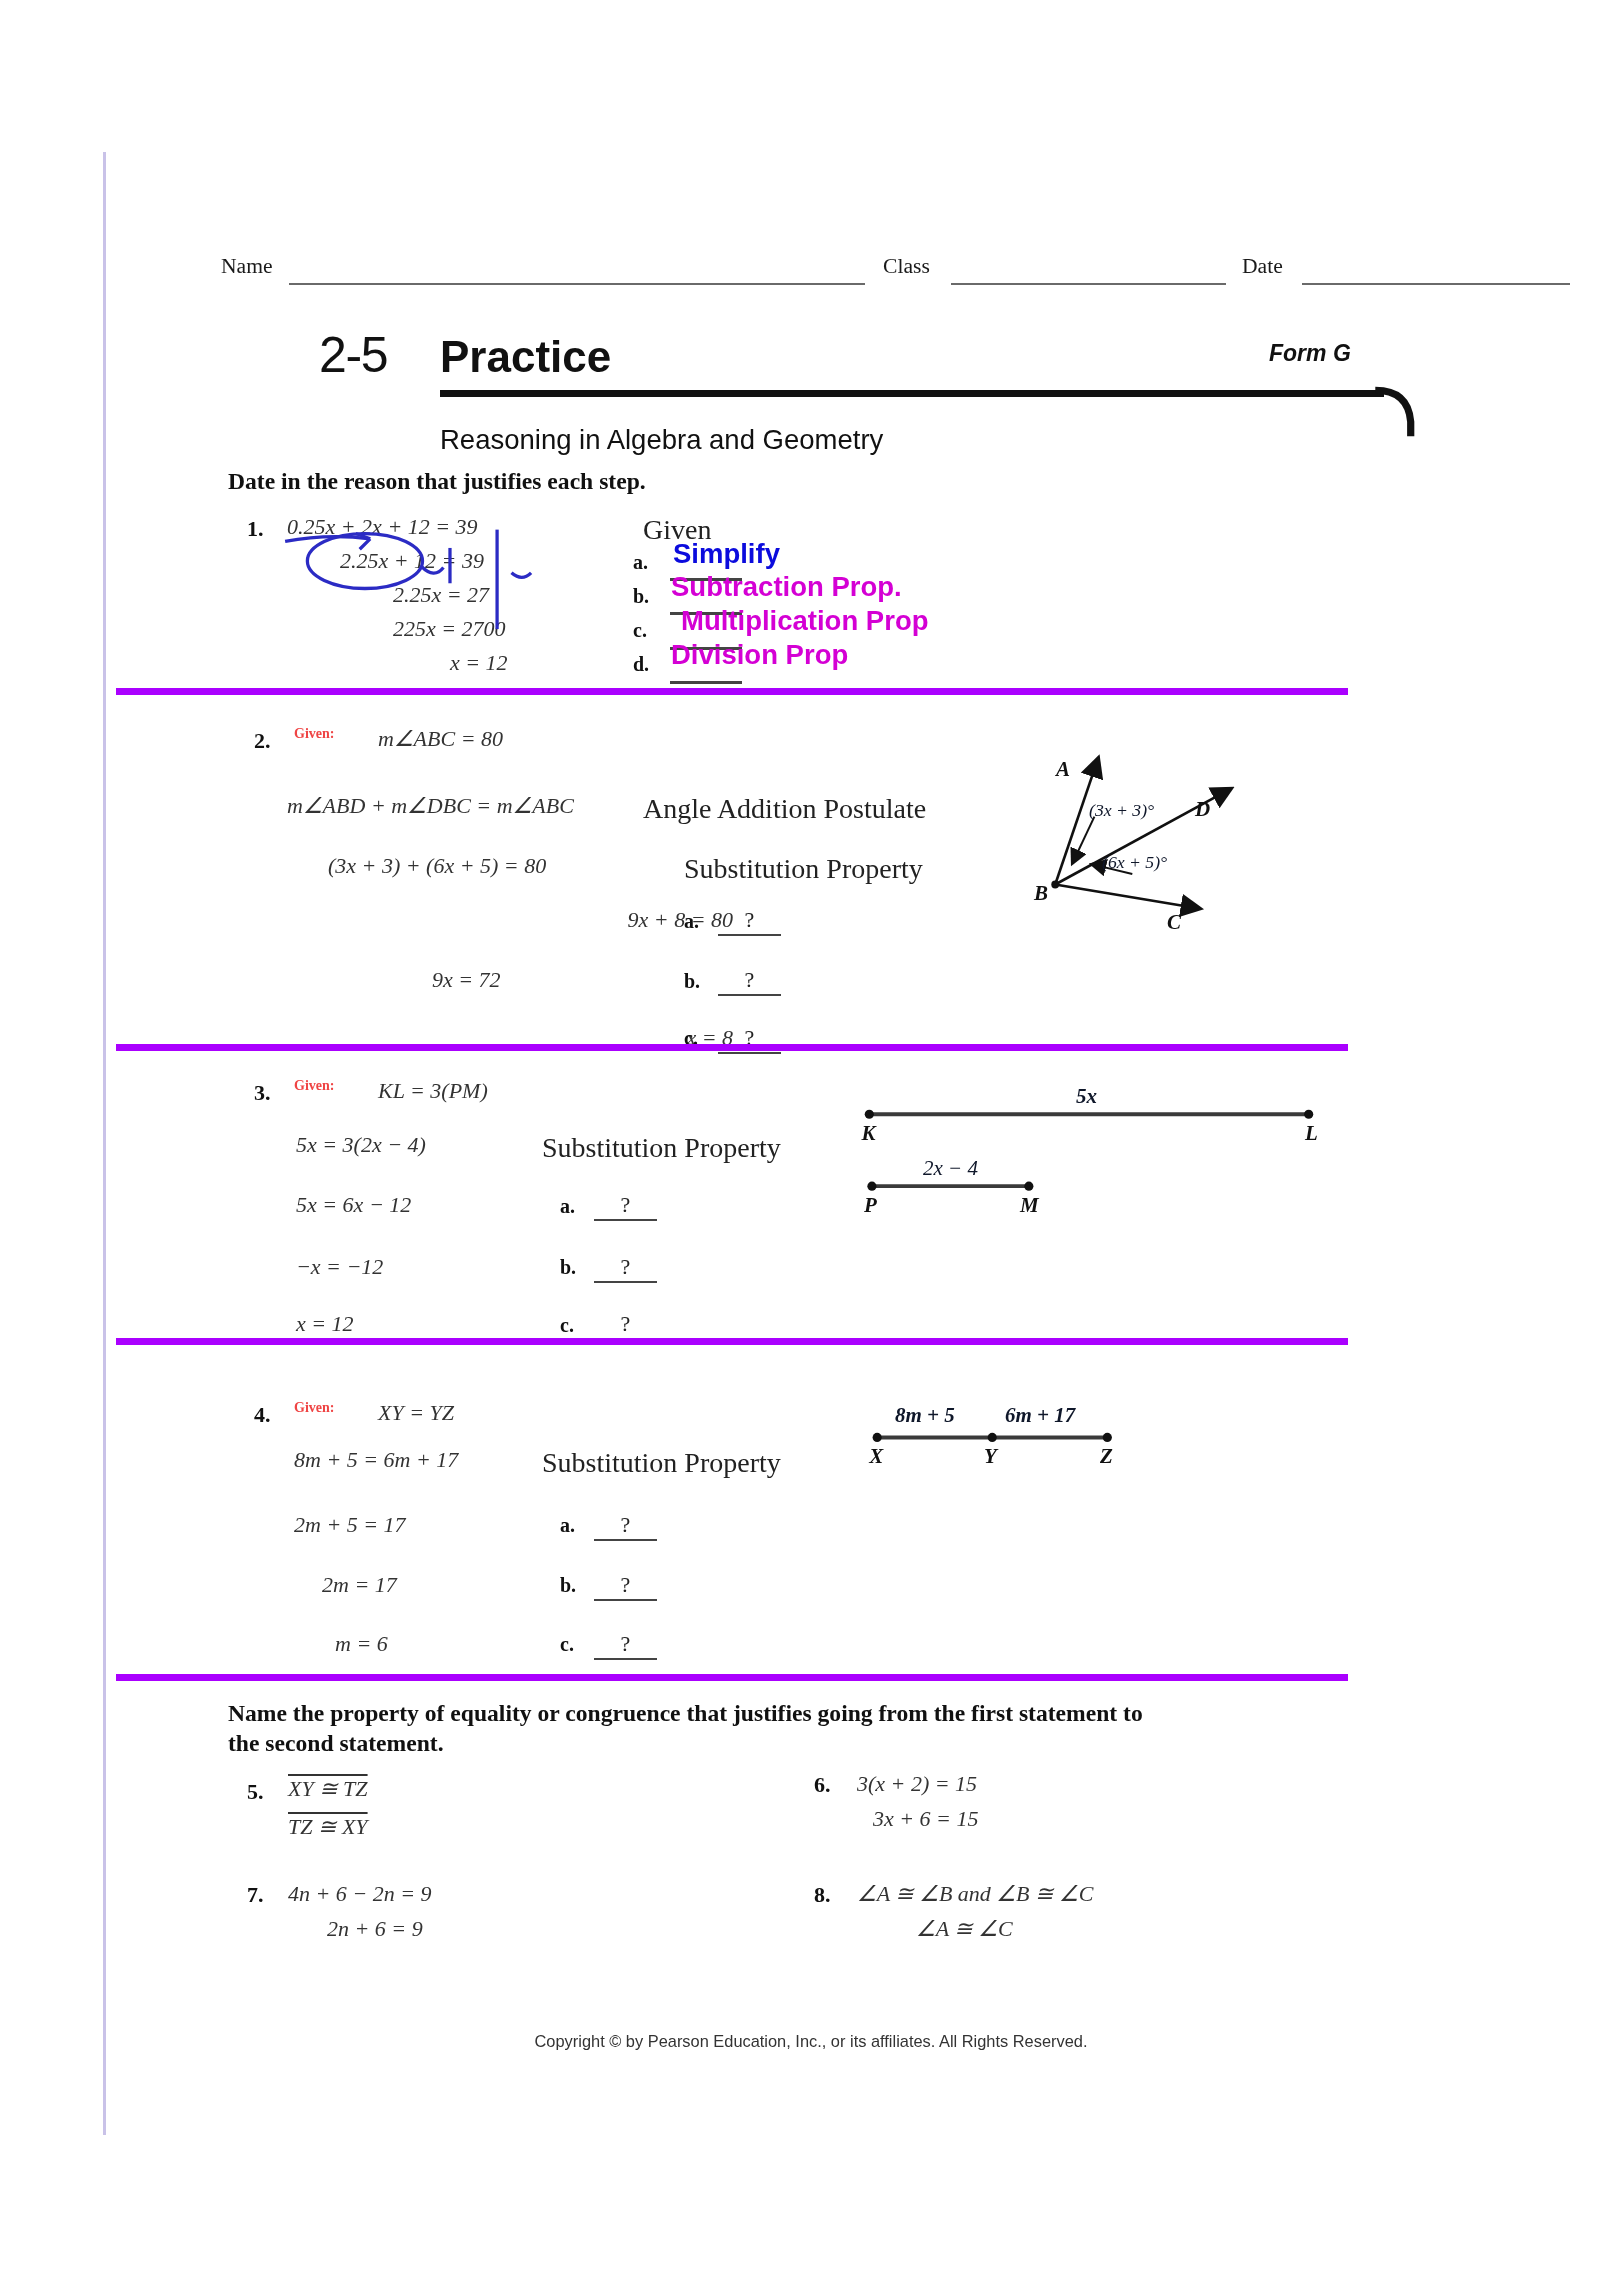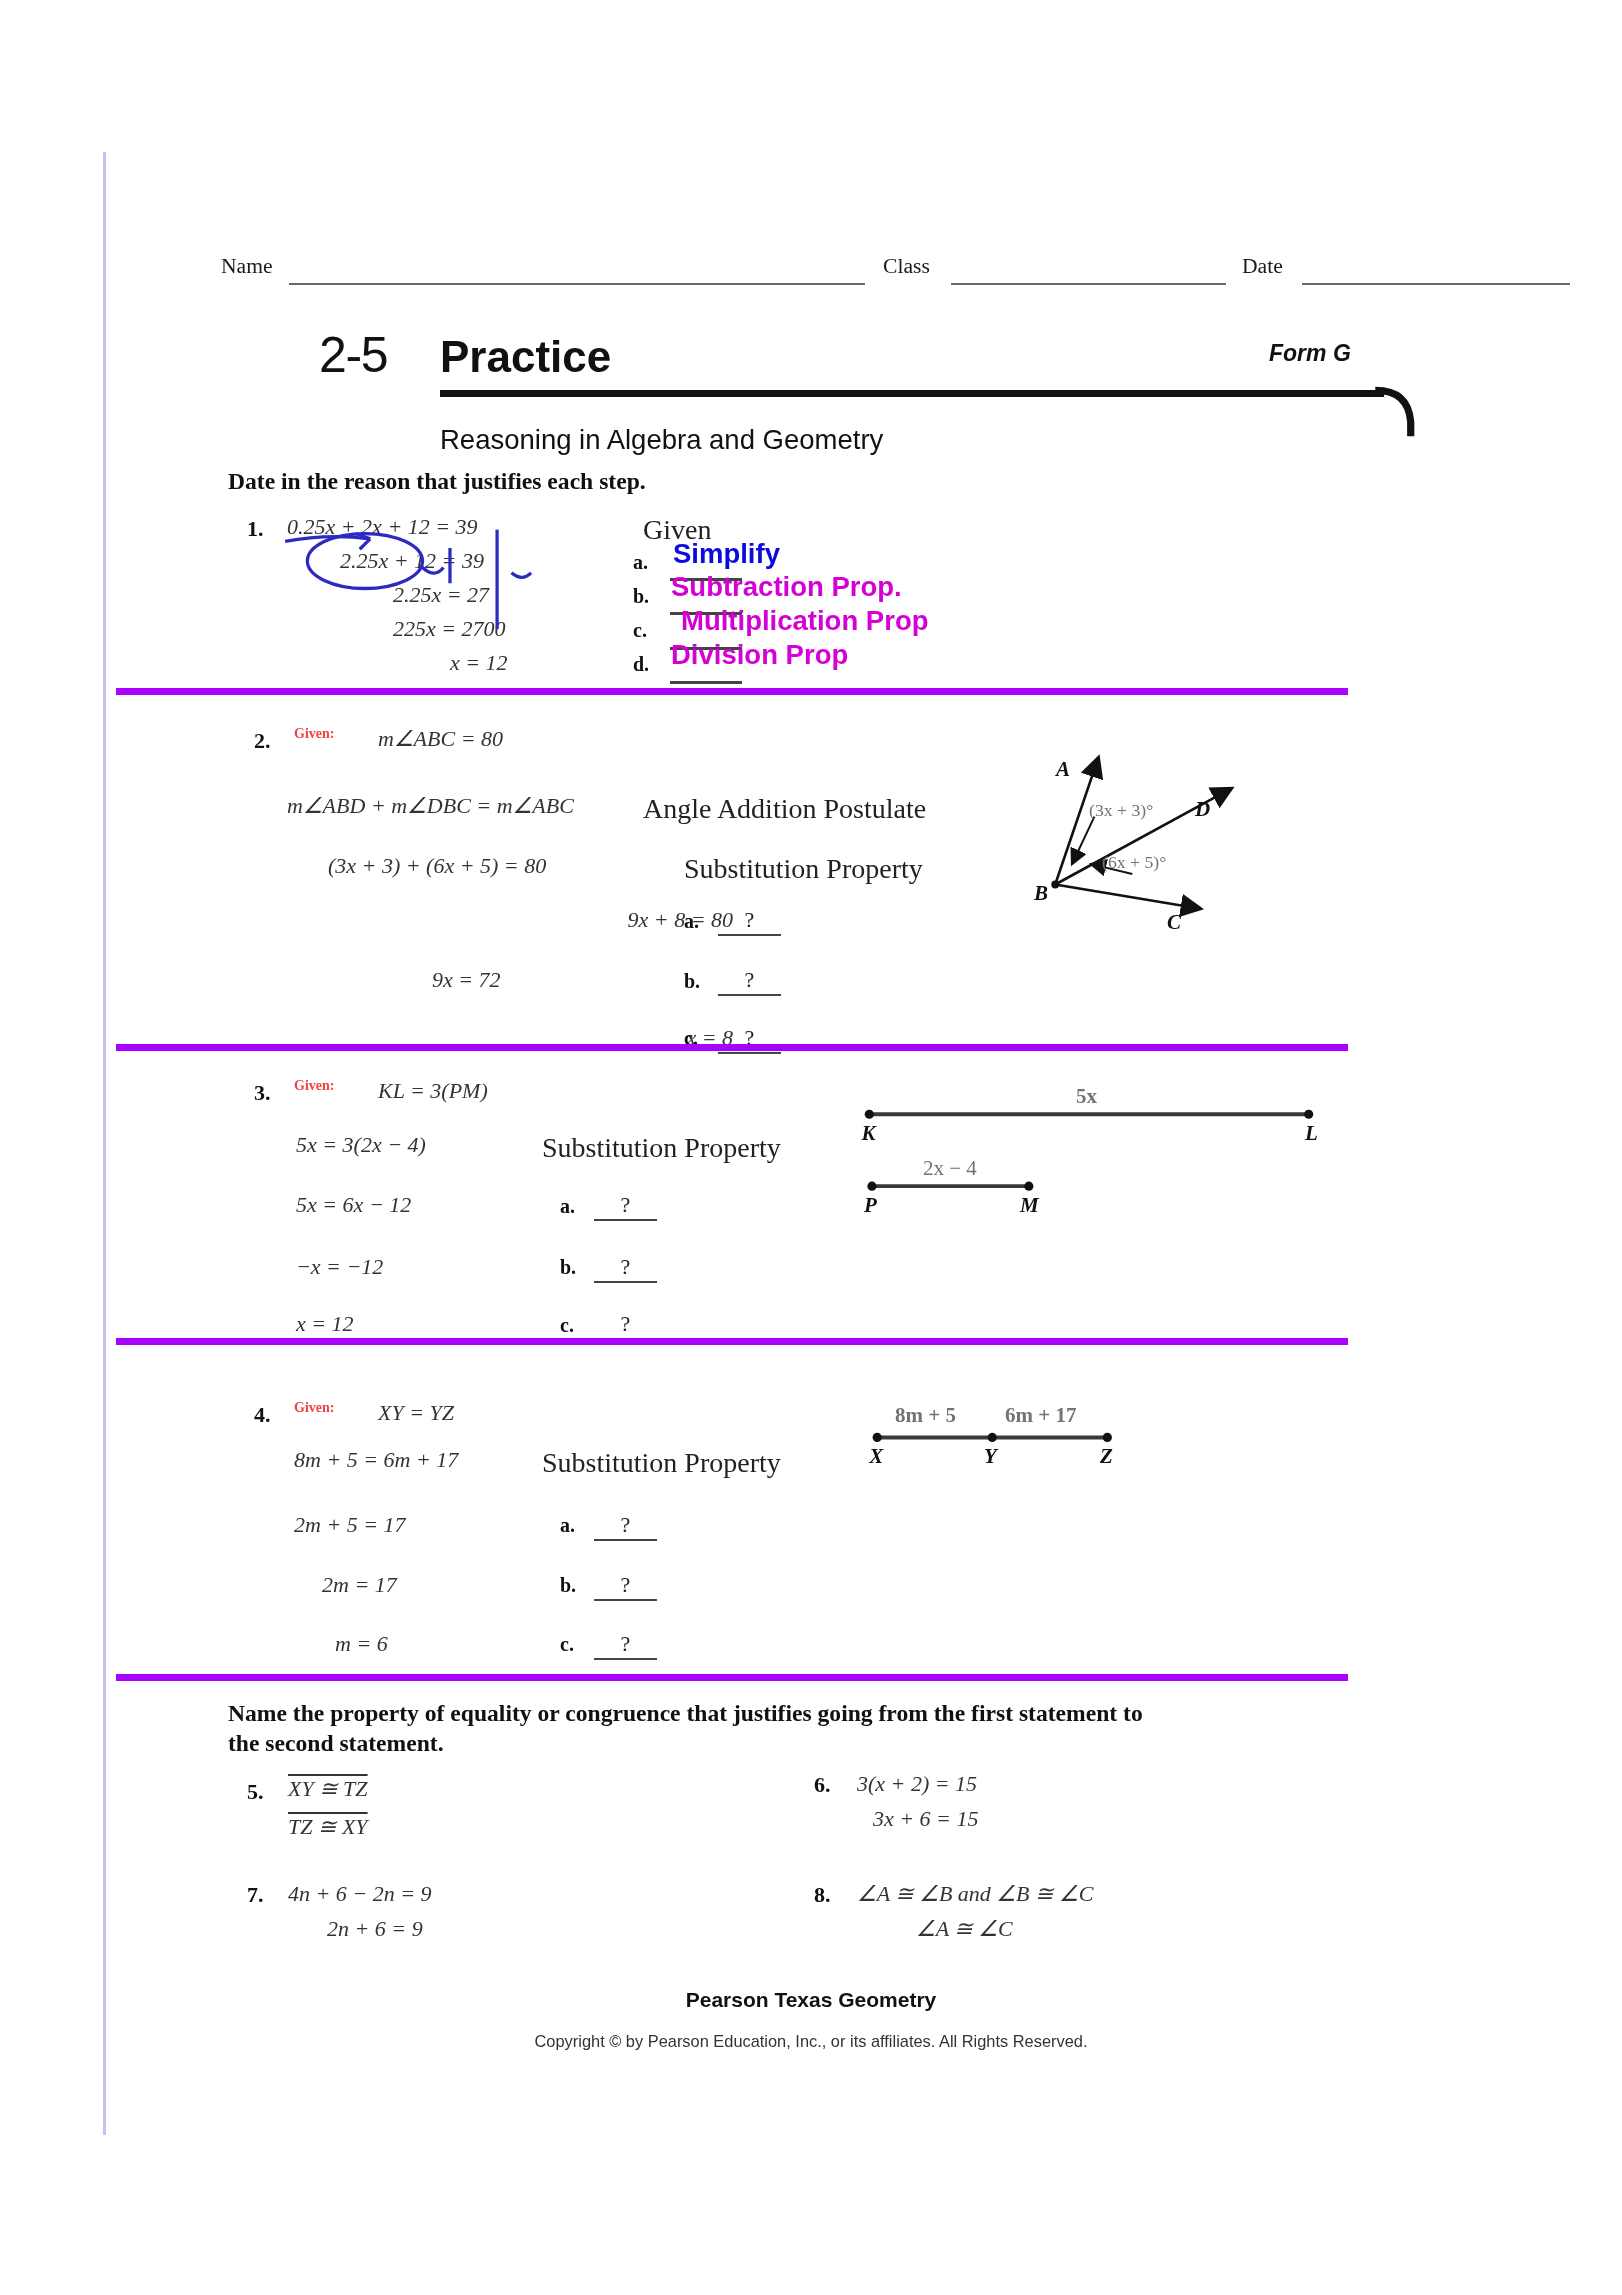--- a/index.html
+++ b/index.html
@@ -41,21 +41,21 @@
 
   
   .ink-blue{position:absolute;font-family:"Liberation Sans",sans-serif;font-weight:700;
             font-size:27.5px;color:#0b0bdd;white-space:nowrap;}
   .ink-mag{position:absolute;font-family:"Liberation Sans",sans-serif;font-weight:700;
            font-size:27.5px;color:#d400d4;white-space:nowrap;}
   .ink-svg{position:absolute;pointer-events:none;}
 
   
   .fig{position:absolute;}
-  .seglabel{position:absolute;font-size:21px;color:#737373;white-space:nowrap;}
+  .seglabel{position:absolute;font-style:italic;font-size:21px;color:#0f172a;white-space:nowrap;}
   .ptlabel{position:absolute;font-style:italic;font-weight:700;font-size:21px;color:#111;}
 
   
   .foot-title{position:absolute;left:0;right:0;top:1988px;text-align:center;
               font-family:"Liberation Sans",sans-serif;font-weight:700;font-size:21px;color:#111;}
   .foot-copy{position:absolute;left:0;right:0;top:2032px;text-align:center;
              font-family:"Liberation Sans",sans-serif;font-size:16.4px;color:#333;}
 </style>
 </head>
 <body>
@@ -252,17 +252,16 @@
   <div class="eq" style="left:873px;top:1806px">3x + 6 = 15</div>
 
   <div class="num" style="left:247px;top:1882px">7.</div>
   <div class="eq" style="left:288px;top:1881px">4n + 6 − 2n = 9</div>
   <div class="eq" style="left:327px;top:1916px">2n + 6 = 9</div>
 
   <div class="num" style="left:814px;top:1882px">8.</div>
   <div class="eq" style="left:857px;top:1881px">∠A ≅ ∠B and ∠B ≅ ∠C</div>
   <div class="eq" style="left:916px;top:1916px">∠A ≅ ∠C</div>
 
-  <div class="foot-title">Pearson Texas Geometry</div>
   <div class="foot-copy">Copyright © by Pearson Education, Inc., or its affiliates. All Rights Reserved.</div>
 
 </div>
 
 
 </body></html>

